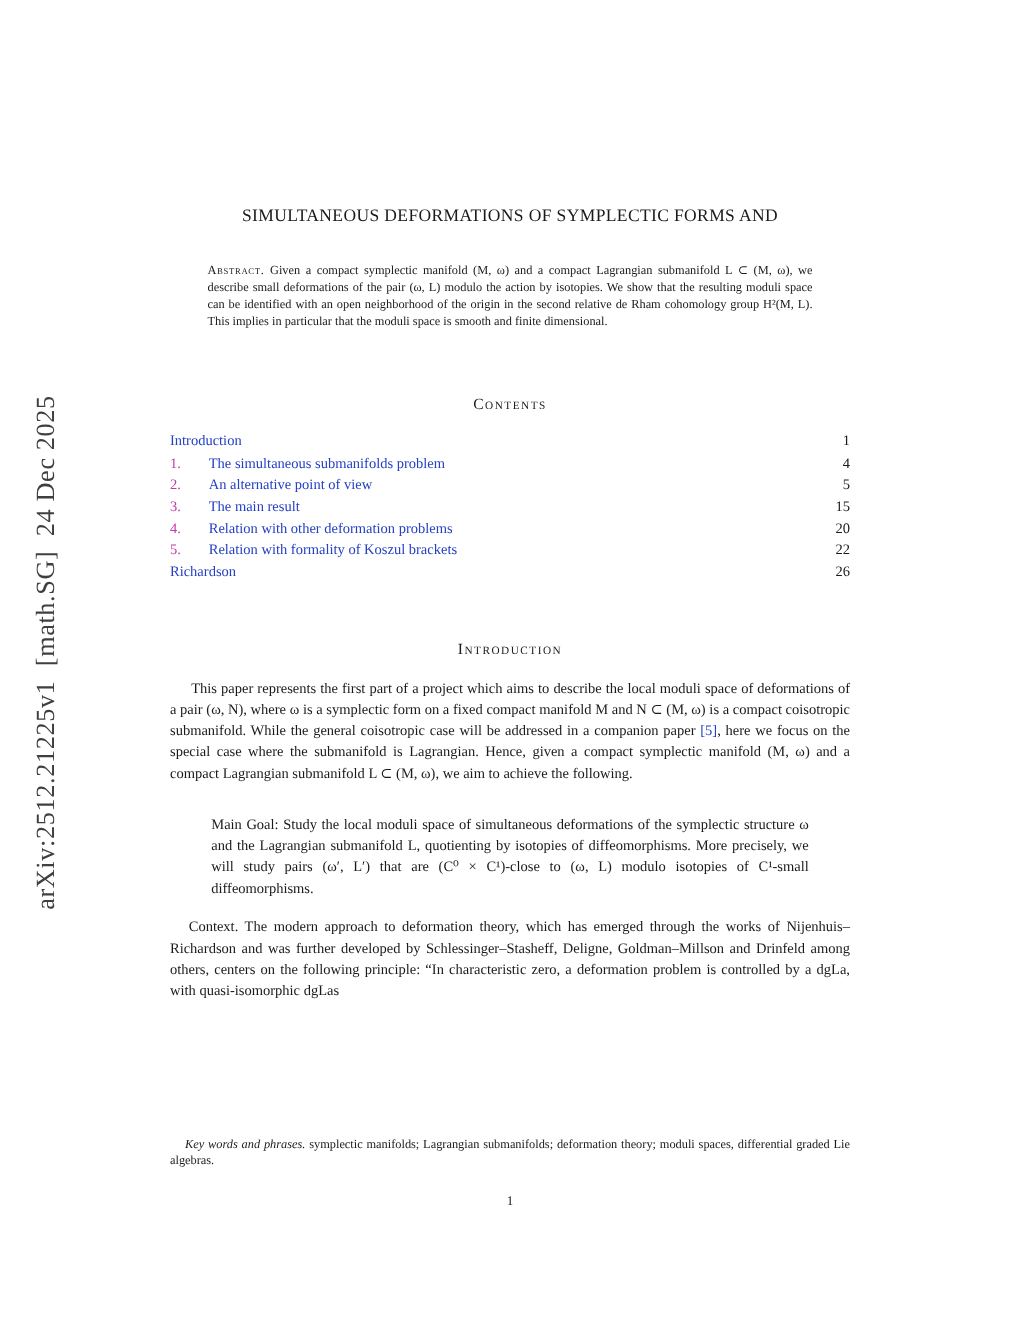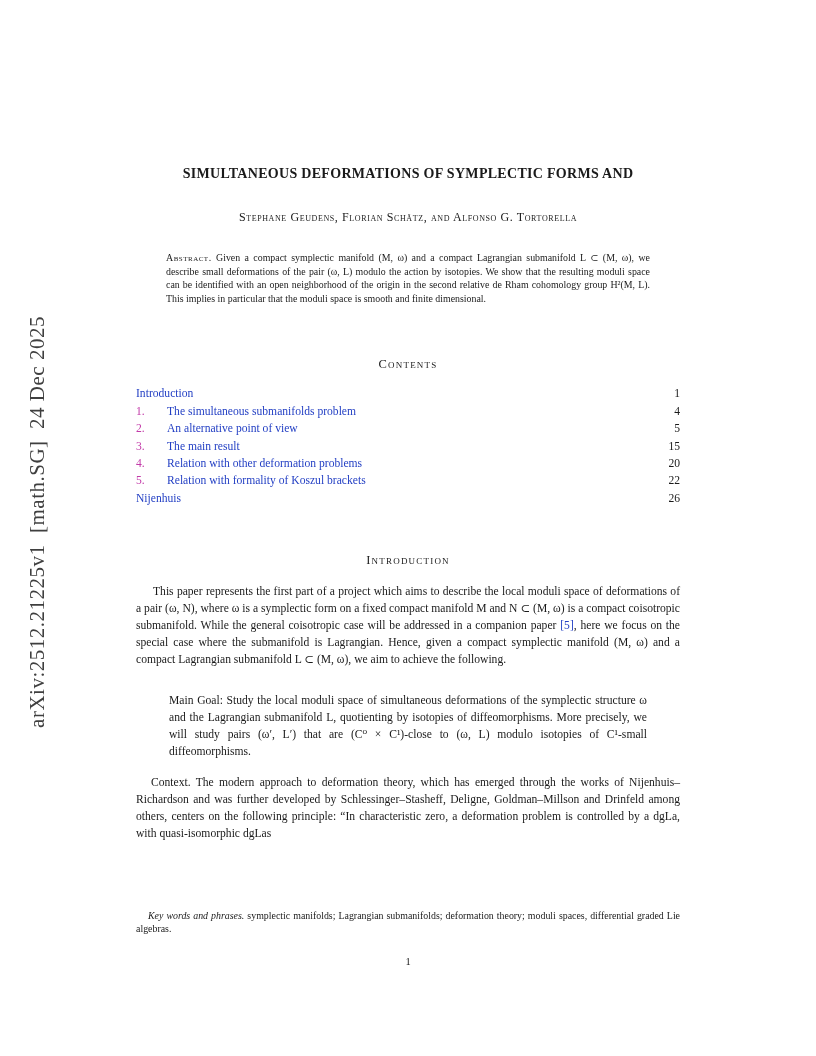--- a/index.html
+++ b/index.html
@@ -25,21 +25,21 @@
   }
   .content {
     position: absolute;
     left: 136px;
     top: 0;
     width: 544px;
   }
   .title {
     margin-top: 164px;
     text-align: center;
-    font-weight: bold;
+    font-weight: normal;
     font-size: 14px;
     line-height: 20px;
     letter-spacing: 0.3px;
   }
   .authors {
     margin-top: 26px;
     text-align: center;
     font-variant: small-caps;
     font-size: 12px;
     letter-spacing: 0.6px;
@@ -137,21 +137,20 @@
 <div class="page">
 
   <div class="watermark">arXiv:2512.21225v1  [math.SG]  24 Dec 2025</div>
 
   <div class="content">
 
     <div class="title">
       <div>SIMULTANEOUS DEFORMATIONS OF SYMPLECTIC FORMS AND</div>
     </div>
 
-    <div class="authors">Stephane Geudens, Florian Schätz, and Alfonso G. Tortorella</div>
 
     <div class="abstract"><span class="abstract-label">Abstract.</span><span> Given a compact symplectic manifold (M, ω) and a compact Lagrangian submanifold L ⊂ (M, ω), we describe small deformations of the pair (ω, L) modulo the action by isotopies. We show that the resulting moduli space can be identified with an open neighborhood of the origin in the second relative de Rham cohomology group H²(M, L). This implies in particular that the moduli space is smooth and finite dimensional.</span></div>
 
     <div class="section-heading">Contents</div>
 
     <div class="toc">
       <div class="toc-row">
         <span class="toc-label">Introduction</span>
         <span class="toc-page">1</span>
       </div>
@@ -174,21 +173,21 @@
         <span class="toc-num">4.</span>
         <span class="toc-label">Relation with other deformation problems</span>
         <span class="toc-page">20</span>
       </div>
       <div class="toc-row">
         <span class="toc-num">5.</span>
         <span class="toc-label">Relation with formality of Koszul brackets</span>
         <span class="toc-page">22</span>
       </div>
       <div class="toc-row">
-        <span class="toc-label">Nijenhuis</span>
+        <span class="toc-label">Richardson</span>
         <span class="toc-page">26</span>
       </div>
     </div>
 
     <div class="section-heading intro-heading">Introduction</div>
 
     <p class="body-para"><span>This paper represents the first part of a project which aims to describe the local moduli space of deformations of a pair (ω, N), where ω is a symplectic form on a fixed compact manifold M and N ⊂ (M, ω) is a compact coisotropic submanifold. While the general coisotropic case will be addressed in a companion paper </span><span class="cite">[5]</span><span>, here we focus on the special case where the submanifold is Lagrangian. Hence, given a compact symplectic manifold (M, ω) and a compact Lagrangian submanifold L ⊂ (M, ω), we aim to achieve the following.</span></p>
 
     <div class="goal-block"><span class="bold">Main Goal:</span><span> Study the local moduli space of simultaneous deformations of the symplectic structure ω and the Lagrangian submanifold L, quotienting by isotopies of diffeomorphisms. More precisely, we will study pairs (ω′, L′) that are (C⁰ × C¹)-close to (ω, L) modulo isotopies of C¹-small diffeomorphisms.</span></div>
 

